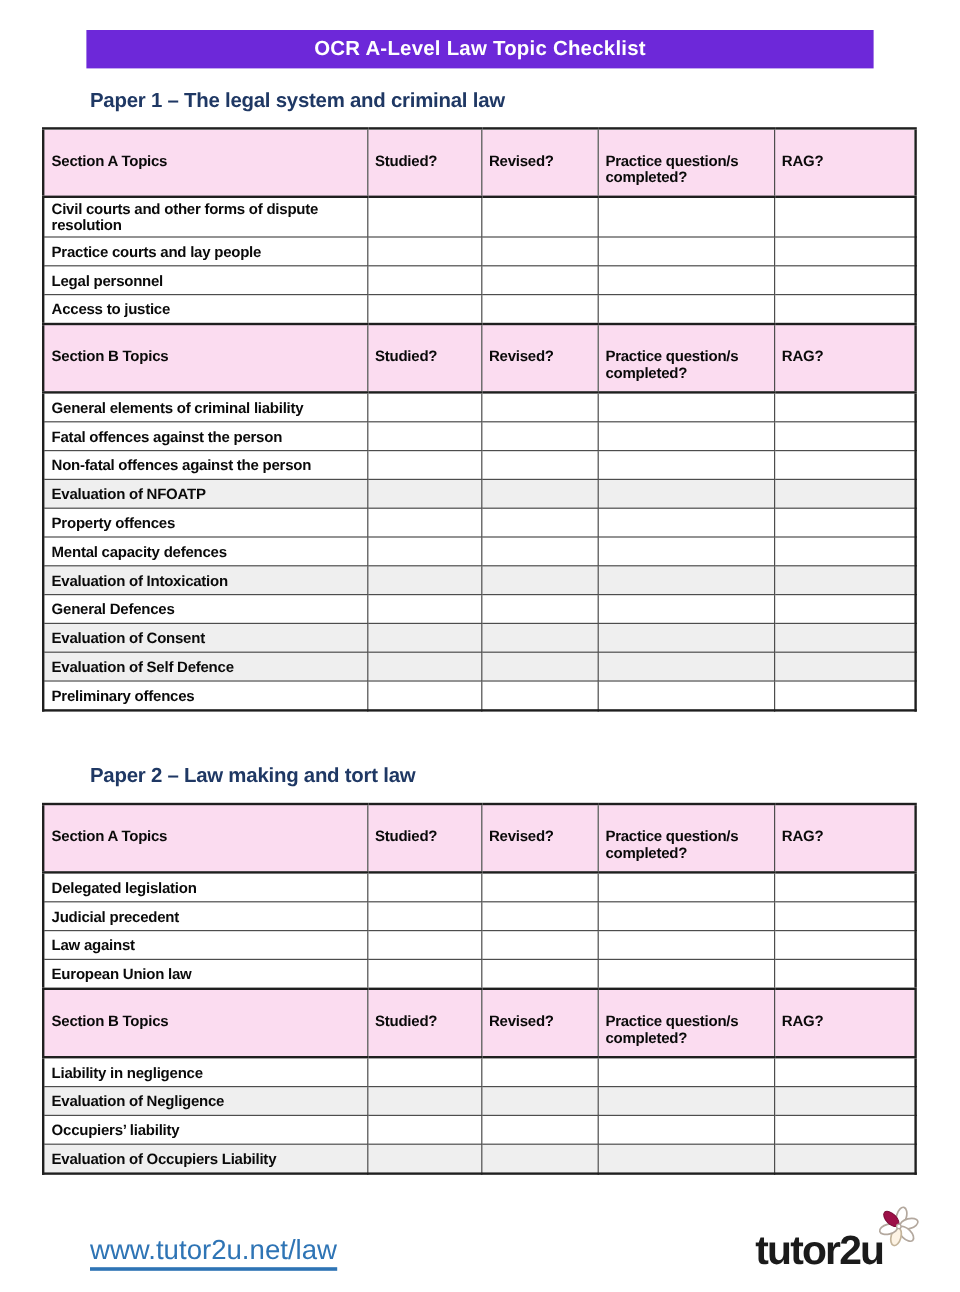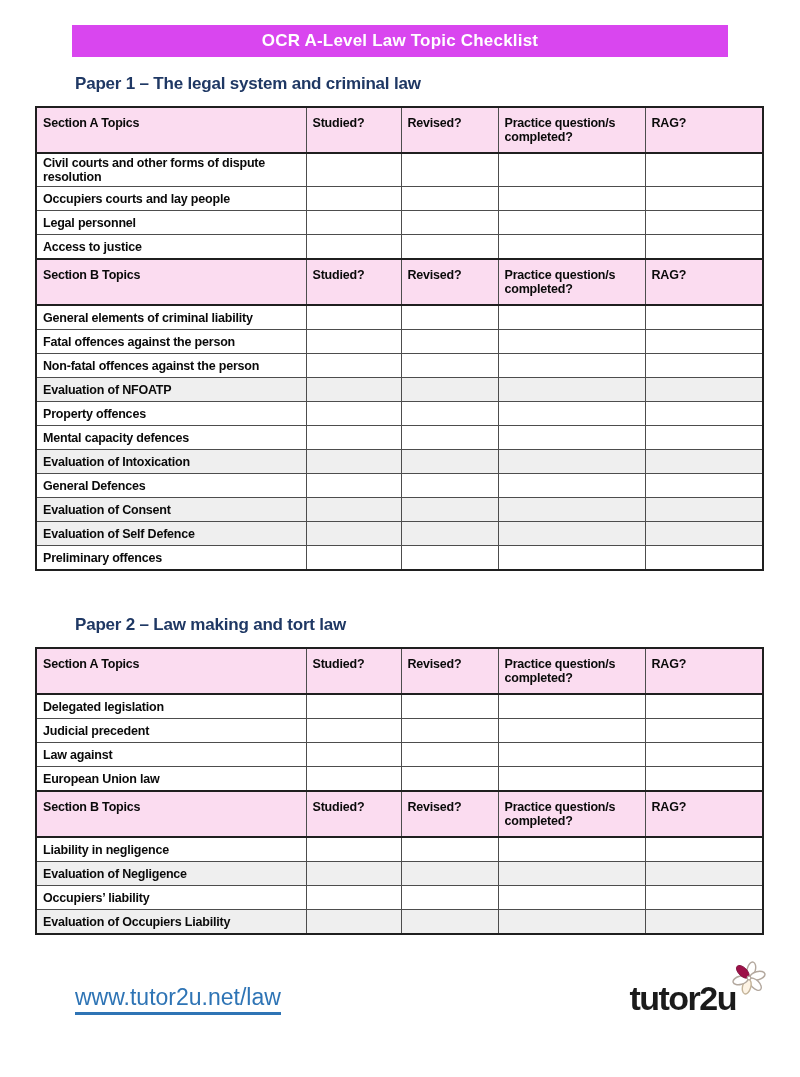--- a/index.html
+++ b/index.html
@@ -9,21 +9,21 @@
     height: 1077px;
     background: #ffffff;
     overflow: hidden;
     font-family: "Liberation Sans", sans-serif;
     color: #000;
   }
   .banner {
     margin: 25px 0 0 72px;
     width: 656px;
     height: 32px;
-    background: #d946ef;
+    background: #6d28d9;
     display: flex;
     align-items: center;
     justify-content: center;
   }
   .banner span {
     color: #ffffff;
     font-size: 17px;
     font-weight: bold;
     letter-spacing: 0.2px;
   }
@@ -50,21 +50,21 @@
     border: 1px solid #4d4d4d;
     padding: 2px 4px 2px 6px;
     height: 19px;
     vertical-align: middle;
     overflow: hidden;
   }
   table.checklist tr.header-row td {
     background: #FBDCF0;
     height: 34px;
     vertical-align: top;
-    padding-top: 8px;
+    padding-top: 19px;
     border-top: 2px solid #1f1f1f;
     border-bottom: 2px solid #1f1f1f;
   }
   table.checklist tr.shaded td { background: #EFEFEF; }
   .footer {
     margin: 36px 38px 0 75px;
     display: flex;
     justify-content: space-between;
     align-items: flex-end;
     gap: 40px;
@@ -125,21 +125,21 @@
             <td>RAG?</td>
           </tr>
           <tr>
             <td>Civil courts and other forms of dispute resolution</td>
             <td></td>
             <td></td>
             <td></td>
             <td></td>
           </tr>
           <tr>
-            <td>Occupiers courts and lay people</td>
+            <td>Practice courts and lay people</td>
             <td></td>
             <td></td>
             <td></td>
             <td></td>
           </tr>
           <tr>
             <td>Legal personnel</td>
             <td></td>
             <td></td>
             <td></td>

